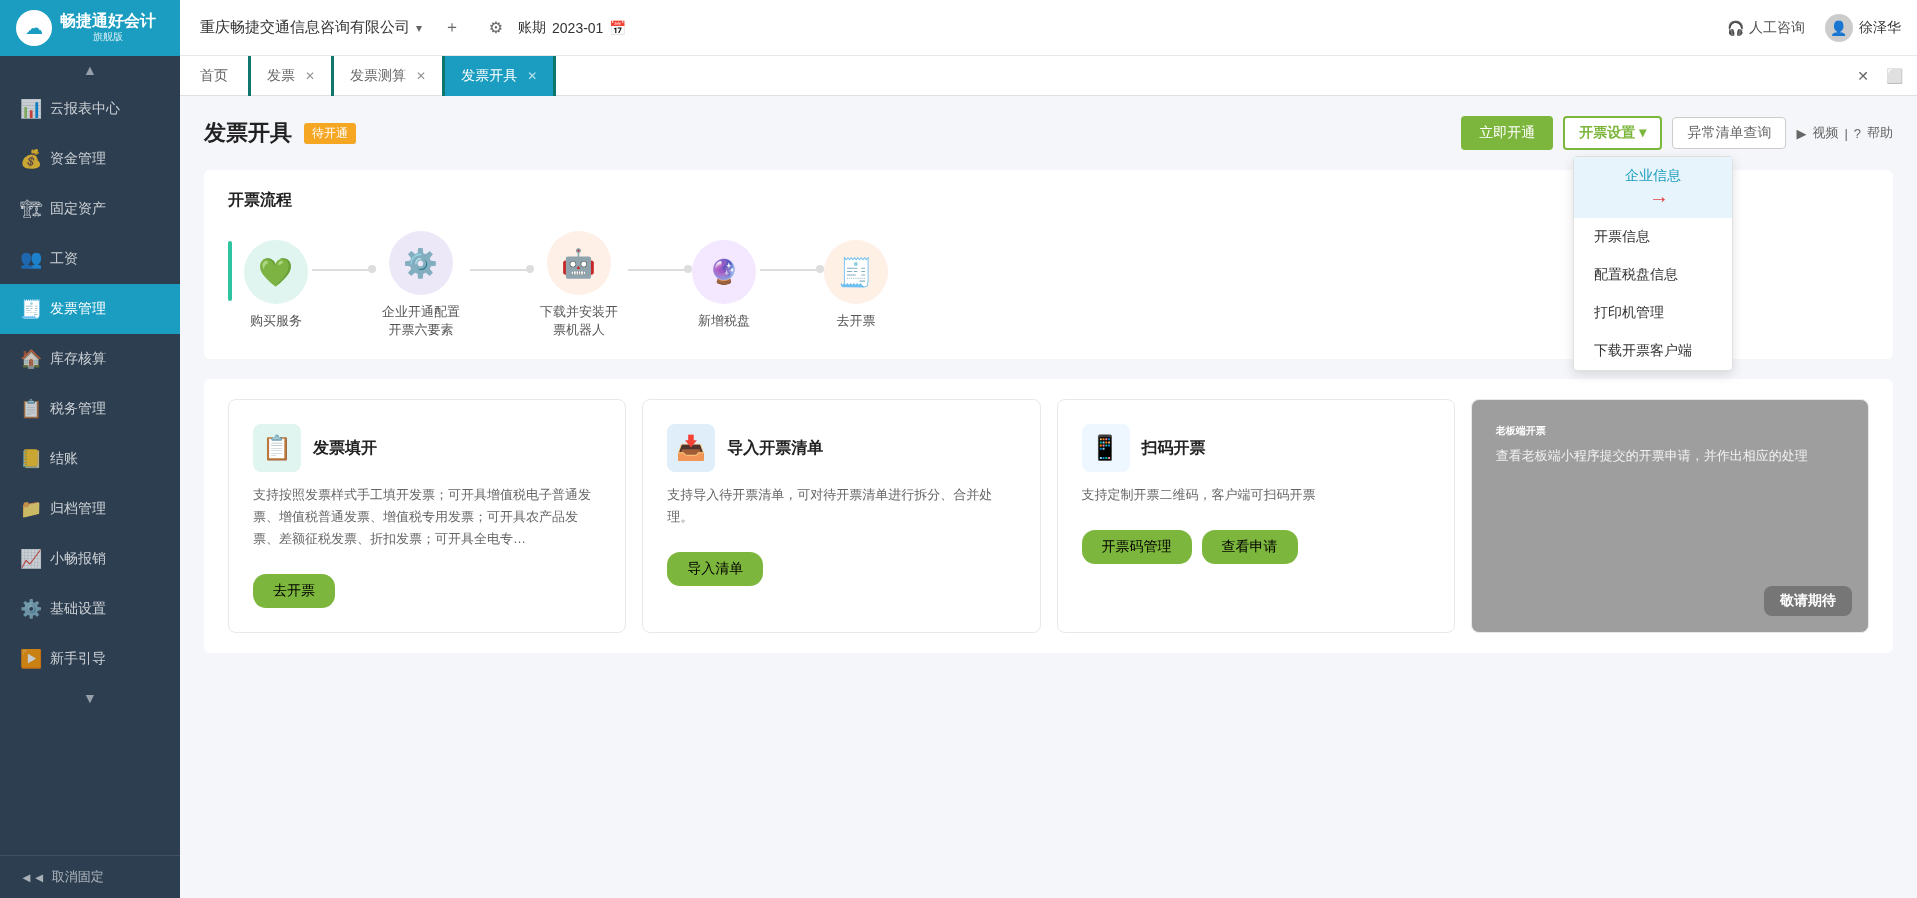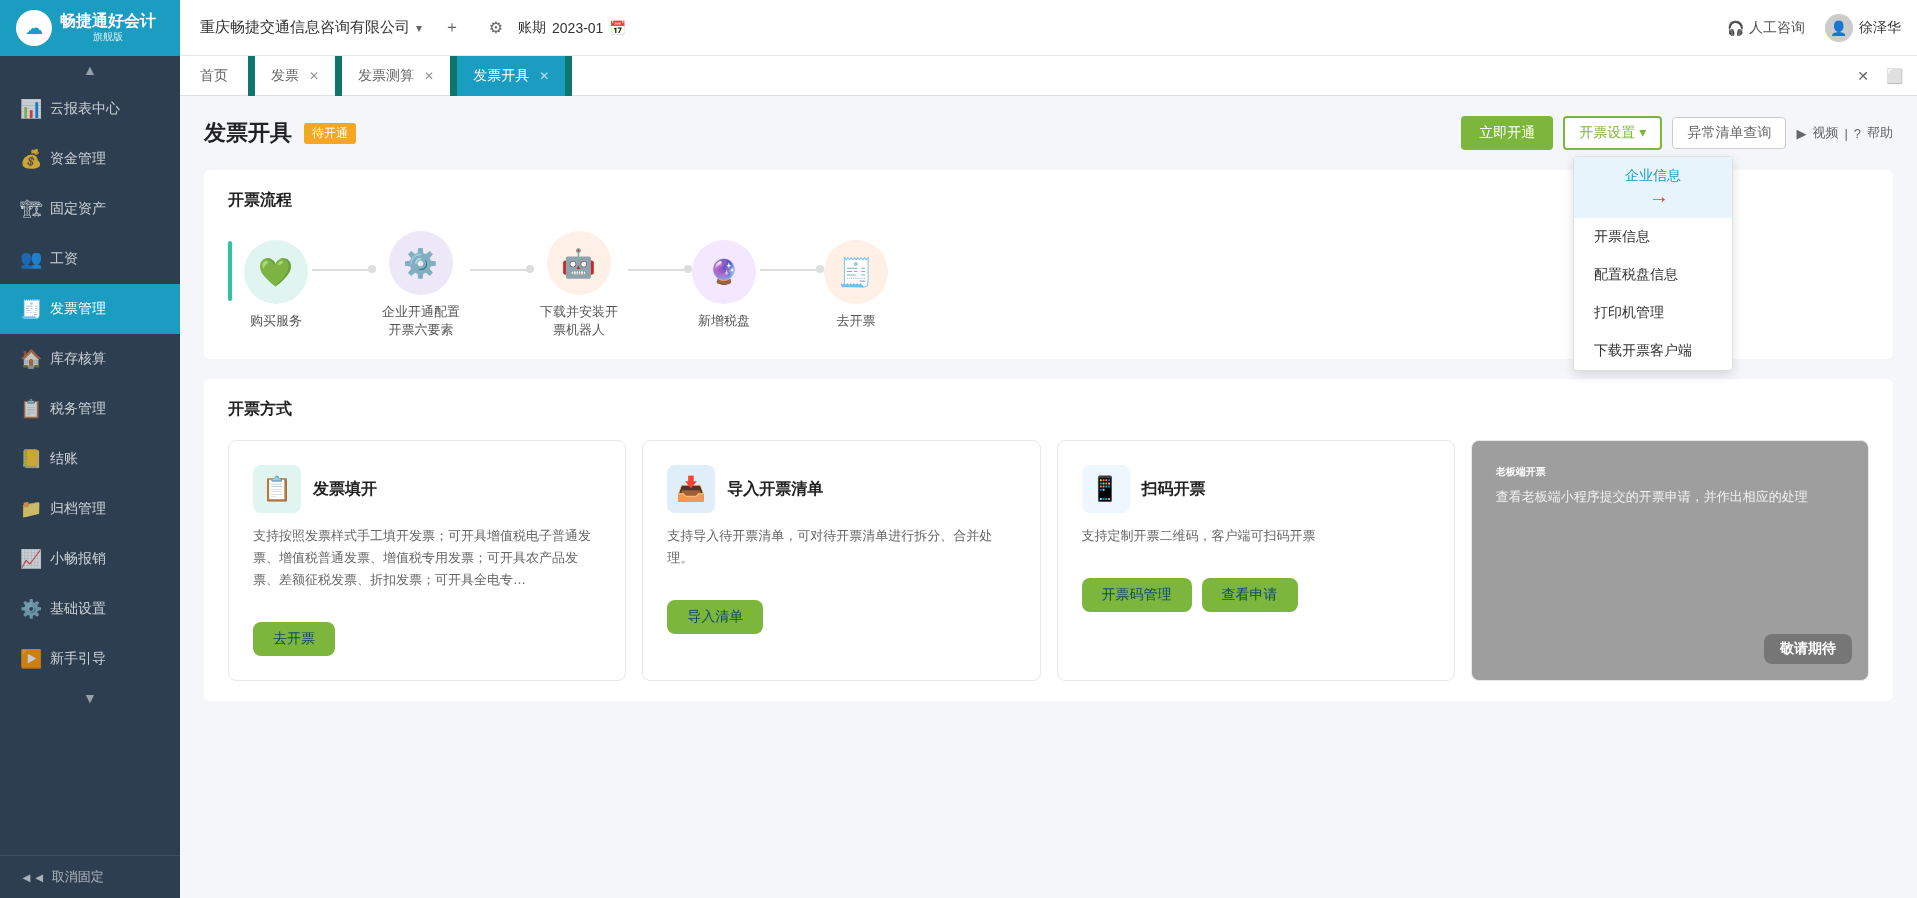--- a/index.html
+++ b/index.html
@@ -31,37 +31,37 @@
     .sidebar-item .s-icon { font-size: 18px; width: 20px; text-align: center; }
     .sidebar-scroll-btn { display: flex; align-items: center; justify-content: center; padding: 6px; cursor: pointer; color: rgba(255,255,255,0.5); }
     .sidebar-bottom { margin-top: auto; }
     .cancel-fixed { display: flex; align-items: center; gap: 6px; padding: 12px 20px; cursor: pointer; color: rgba(255,255,255,0.6); font-size: 13px; border-top: 1px solid rgba(255,255,255,0.1); }
 
     
     .content-area { flex: 1; display: flex; flex-direction: column; background: #f5f6fa; overflow: hidden; }
 
     
     .tab-bar { background: #fff; display: flex; align-items: center; border-bottom: 1px solid #e0e0e0; height: 40px; padding: 0 0; }
-    .tab-item { display: flex; align-items: center; gap: 6px; padding: 0 16px; height: 40px; cursor: pointer; color: #666; font-size: 14px; border-right: 7px solid #0f766e; white-space: nowrap; }
+    .tab-item { display: flex; align-items: center; gap: 6px; padding: 0 16px; height: 40px; cursor: pointer; color: #666; font-size: 14px; border-right: 3px solid #0f766e; white-space: nowrap; }
     .tab-item.active { background: #1a9dc0; color: #fff; }
     .tab-item .tab-close { font-size: 12px; color: inherit; opacity: 0.7; margin-left: 4px; cursor: pointer; }
     .tab-item.home { padding: 0 20px; }
     .tab-actions { margin-left: auto; display: flex; align-items: center; gap: 4px; padding-right: 8px; }
     .tab-action-btn { width: 28px; height: 28px; display: flex; align-items: center; justify-content: center; cursor: pointer; color: #666; font-size: 14px; }
 
     
     .page-content { flex: 1; padding: 20px 24px; overflow: auto; position: relative; }
 
     
     .page-title-row { display: flex; align-items: center; gap: 12px; margin-bottom: 20px; }
     .page-title { font-size: 22px; font-weight: bold; color: #222; }
     .status-badge { background: #f5a623; color: #fff; font-size: 12px; padding: 2px 8px; border-radius: 3px; }
     .page-actions { margin-left: auto; display: flex; align-items: center; gap: 10px; position: relative; }
     .btn-primary { background: #7db63c; color: #fff; border: none; padding: 8px 18px; border-radius: 4px; cursor: pointer; font-size: 14px; font-family: inherit; }
-    .btn-outline-green { background: #fff; color: #7db63c; border: 2px solid #7db63c; padding: 6px 14px; border-radius: 4px; cursor: pointer; font-size: 14px; font-family: inherit; display: flex; align-items: flex-start; gap: 4px; }
+    .btn-outline-green { background: #fff; color: #7db63c; border: 2px solid #7db63c; padding: 6px 14px; border-radius: 4px; cursor: pointer; font-size: 14px; font-family: inherit; display: flex; align-items: flex-start; gap: 4px; font-weight: bold; }
     .btn-outline-light { background: #fff; color: #666; border: 1px solid #ccc; padding: 6px 14px; border-radius: 4px; cursor: pointer; font-size: 14px; font-family: inherit; display: flex; align-items: center; gap: 4px; }
 
     
     .dropdown-menu { position: absolute; top: calc(100% + 6px); right: 80px; background: #fff; border: 1px solid #e0e0e0; border-radius: 4px; min-width: 160px; box-shadow: 0 4px 12px rgba(0,0,0,0.12); z-index: 999; }
     .dropdown-menu.visible { display: block; }
     .dropdown-item { padding: 10px 20px; cursor: pointer; color: #333; font-size: 14px; white-space: nowrap; flex-direction: column; }
     .dropdown-item.highlighted { background: #e8f4fb; color: #1a9dc0; }
 
     
     .section { background: #fff; border-radius: 6px; padding: 20px 24px; margin-bottom: 20px; }
@@ -86,21 +86,21 @@
     .card-header { display: flex; align-items: center; gap: 12px; margin-bottom: 12px; }
     .card-icon { width: 48px; height: 48px; border-radius: 8px; display: flex; align-items: center; justify-content: center; font-size: 24px; }
     .card-icon-teal { background: #e0f5f0; color: #1a9dc0; }
     .card-icon-blue { background: #e0eefa; color: #2563eb; }
     .card-icon-scan { background: #eef6ff; color: #3b82f6; }
     .card-title { font-size: 16px; font-weight: bold; color: #222; }
     .card-desc { font-size: 13px; color: #666; line-height: 1.7; margin-bottom: 16px; }
     .card-boss-title { font-size: 10px; font-weight: bold; color: #fff; margin-bottom: 8px; }
     .card-boss-desc { font-size: 13px; color: rgba(255,255,255,0.85); line-height: 1.6; }
     .billing-card.boss { background: #9e9e9e; position: relative; overflow: hidden; }
-    .btn-green-sm { background: #7db63c; color: #0c4a6e; border: none; padding: 8px 20px; border-radius: 8px; cursor: pointer; font-size: 14px; font-family: inherit; margin-top: 15px; }
+    .btn-green-sm { background: #7db63c; color: #000000; border: none; padding: 8px 20px; border-radius: 13px; cursor: pointer; font-size: 14px; font-family: inherit; margin-top: 8px; }
   </style>
 </head>
 <body>
 
 <div class="top-bar">
   <div class="logo-area">
     <div class="logo-icon">☁</div>
     <div>
       <div class="logo-text">畅捷通好会计</div>
       <div class="logo-sub">旗舰版</div>
@@ -283,21 +283,20 @@
           </div>
           <div class="flow-connector"></div>
           <div class="flow-step">
             <div class="step-icon-wrap step-icon-peach">🧾</div>
             <span class="step-label">去开票</span>
           </div>
         </div>
       </div>
 
       <div class="section">
-        <div class="section-title">开票方式</div>
         <div class="billing-cards">
 
           <div class="billing-card">
             <div class="card-header">
               <div class="card-icon card-icon-teal">📋</div>
               <span class="card-title">发票填开</span>
             </div>
             <div class="card-desc">支持按照发票样式手工填开发票；可开具增值税电子普通发票、增值税普通发票、增值税专用发票；可开具农产品发票、差额征税发票、折扣发票；可开具全电专…</div>
             <button class="btn-green-sm">去开票</button>
           </div>

